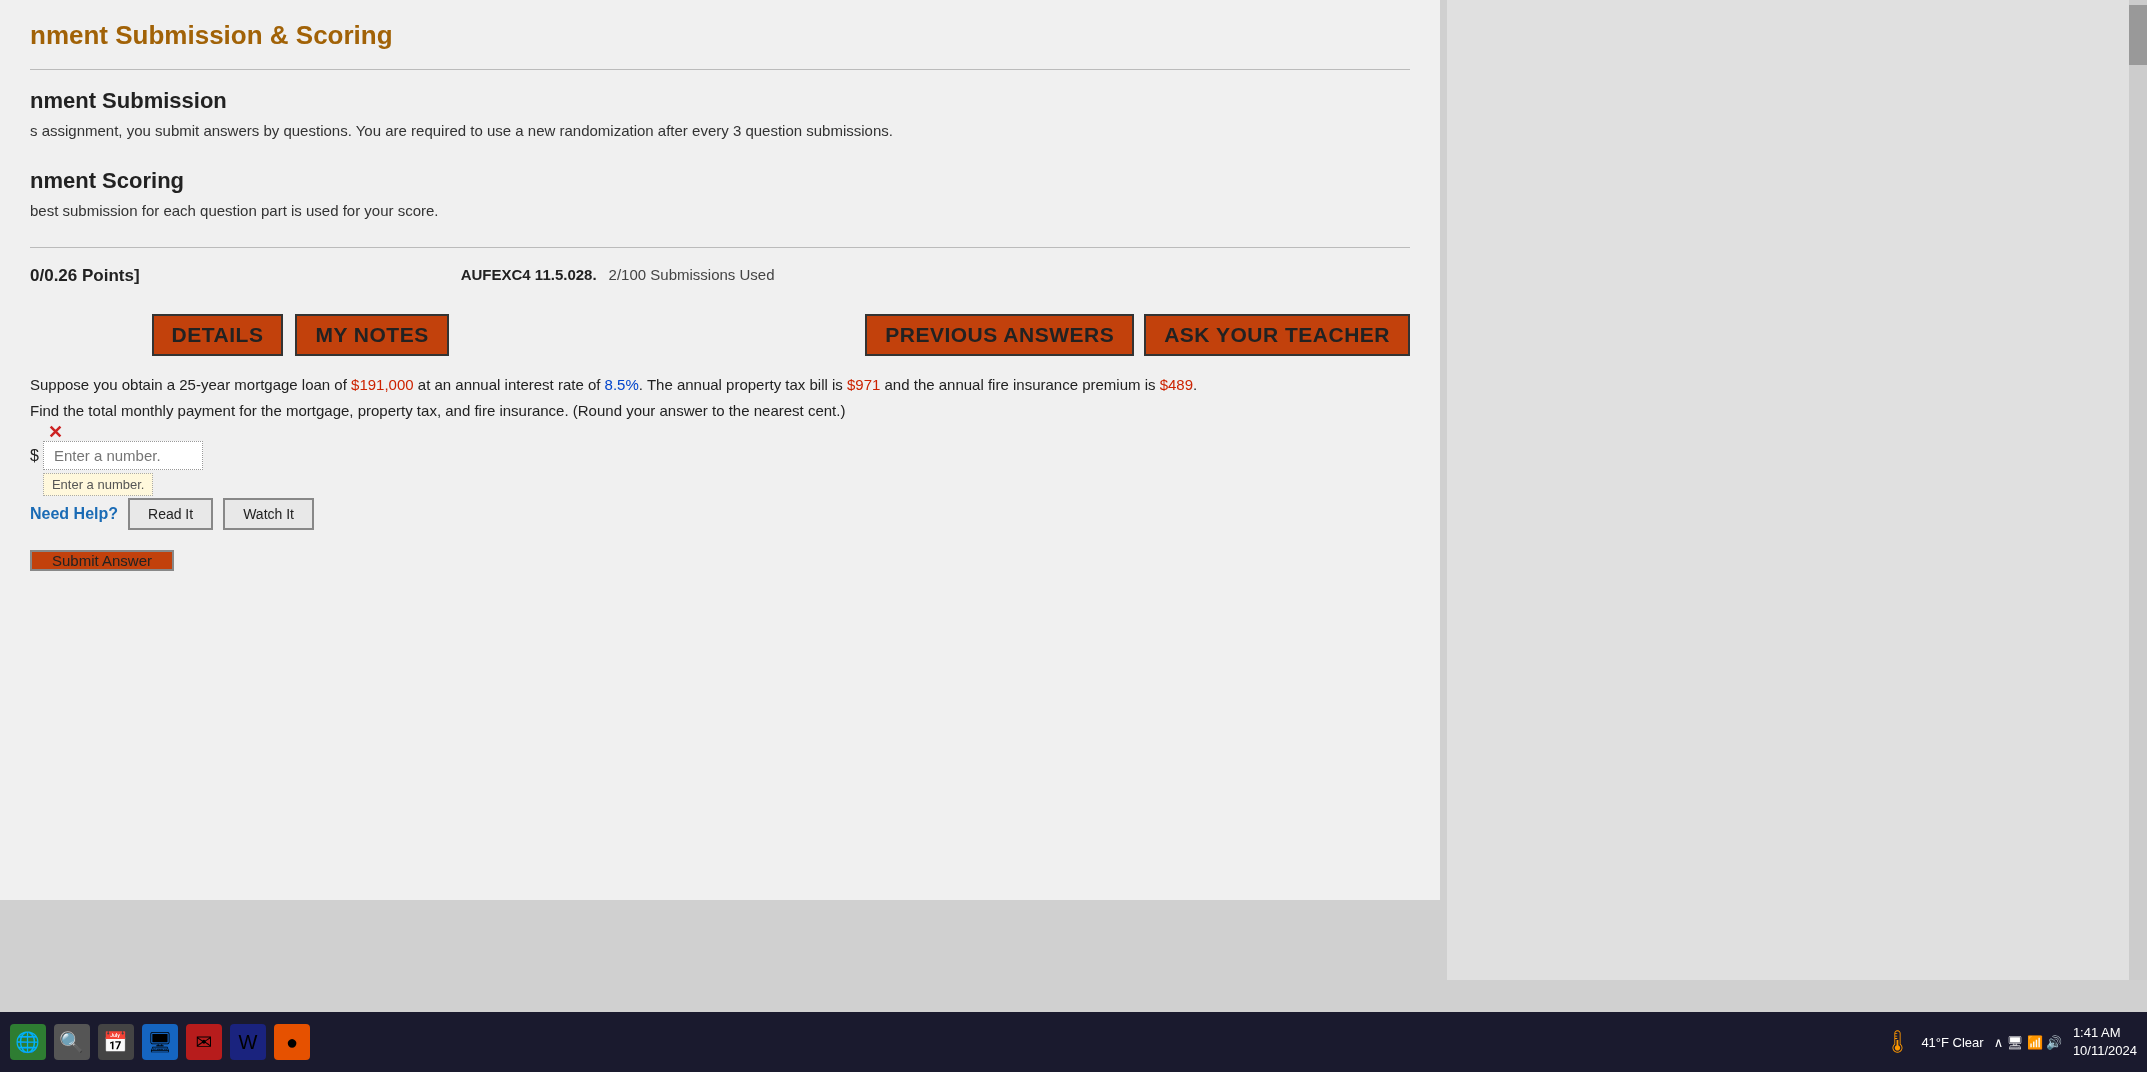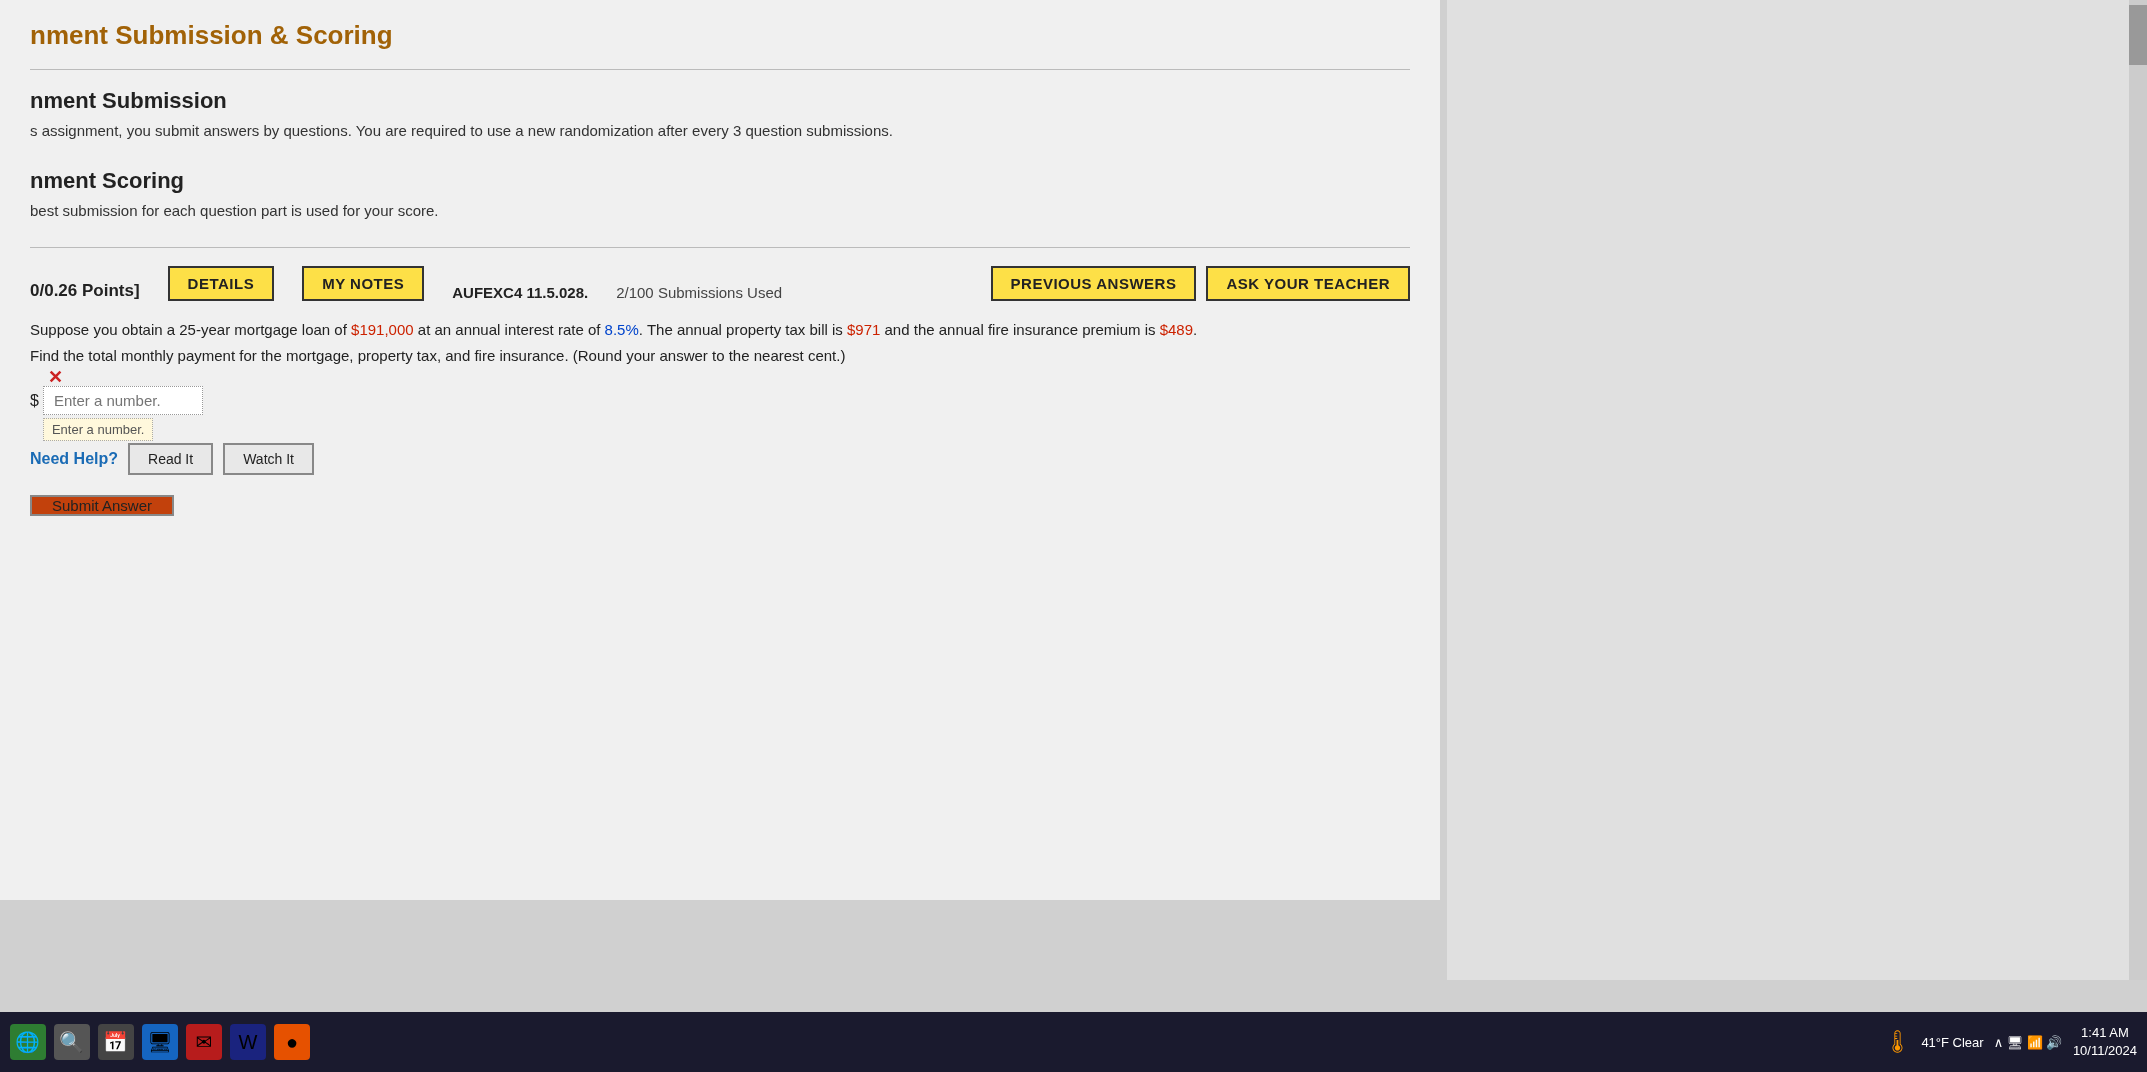--- a/index.html
+++ b/index.html
@@ -56,42 +56,43 @@
     }
 
     .divider {
       border: none;
       border-top: 1px solid #bbb;
       margin: 18px 0;
     }
 
     .question-header {
       display: flex;
-      align-items: flex-end;
-      gap: 28px;
+      align-items: flex-start;
+      gap: 12px;
       margin-bottom: 16px;
       flex-wrap: wrap;
     }
 
     .points-label {
       font-size: 17px;
       font-weight: bold;
       color: #222;
       white-space: nowrap;
     }
 
     .btn-outline {
       border: 2px solid #333;
-      background: #fde047;
+      background: #c2410c;
       padding: 7px 18px;
-      font-size: 15px;
+      font-size: 21px;
       font-weight: bold;
       cursor: pointer;
       color: #222;
       letter-spacing: 0.5px;
+      margin-top: 48px;
     }
 
     .question-id {
       font-size: 15px;
       color: #222;
       font-weight: bold;
     }
 
     .submissions-used {
       font-size: 15px;
@@ -246,21 +247,21 @@
     .taskbar-right {
       margin-left: auto;
       display: flex;
       align-items: center;
       gap: 10px;
       color: white;
       font-size: 13px;
     }
 
     .taskbar-time {
-      text-align: center;
+      text-align: left;
       font-size: 13px;
       color: white;
       line-height: 1.4;
     }
 
     .taskbar-icon {
       width: 36px;
       height: 36px;
       border-radius: 4px;
       display: flex;

